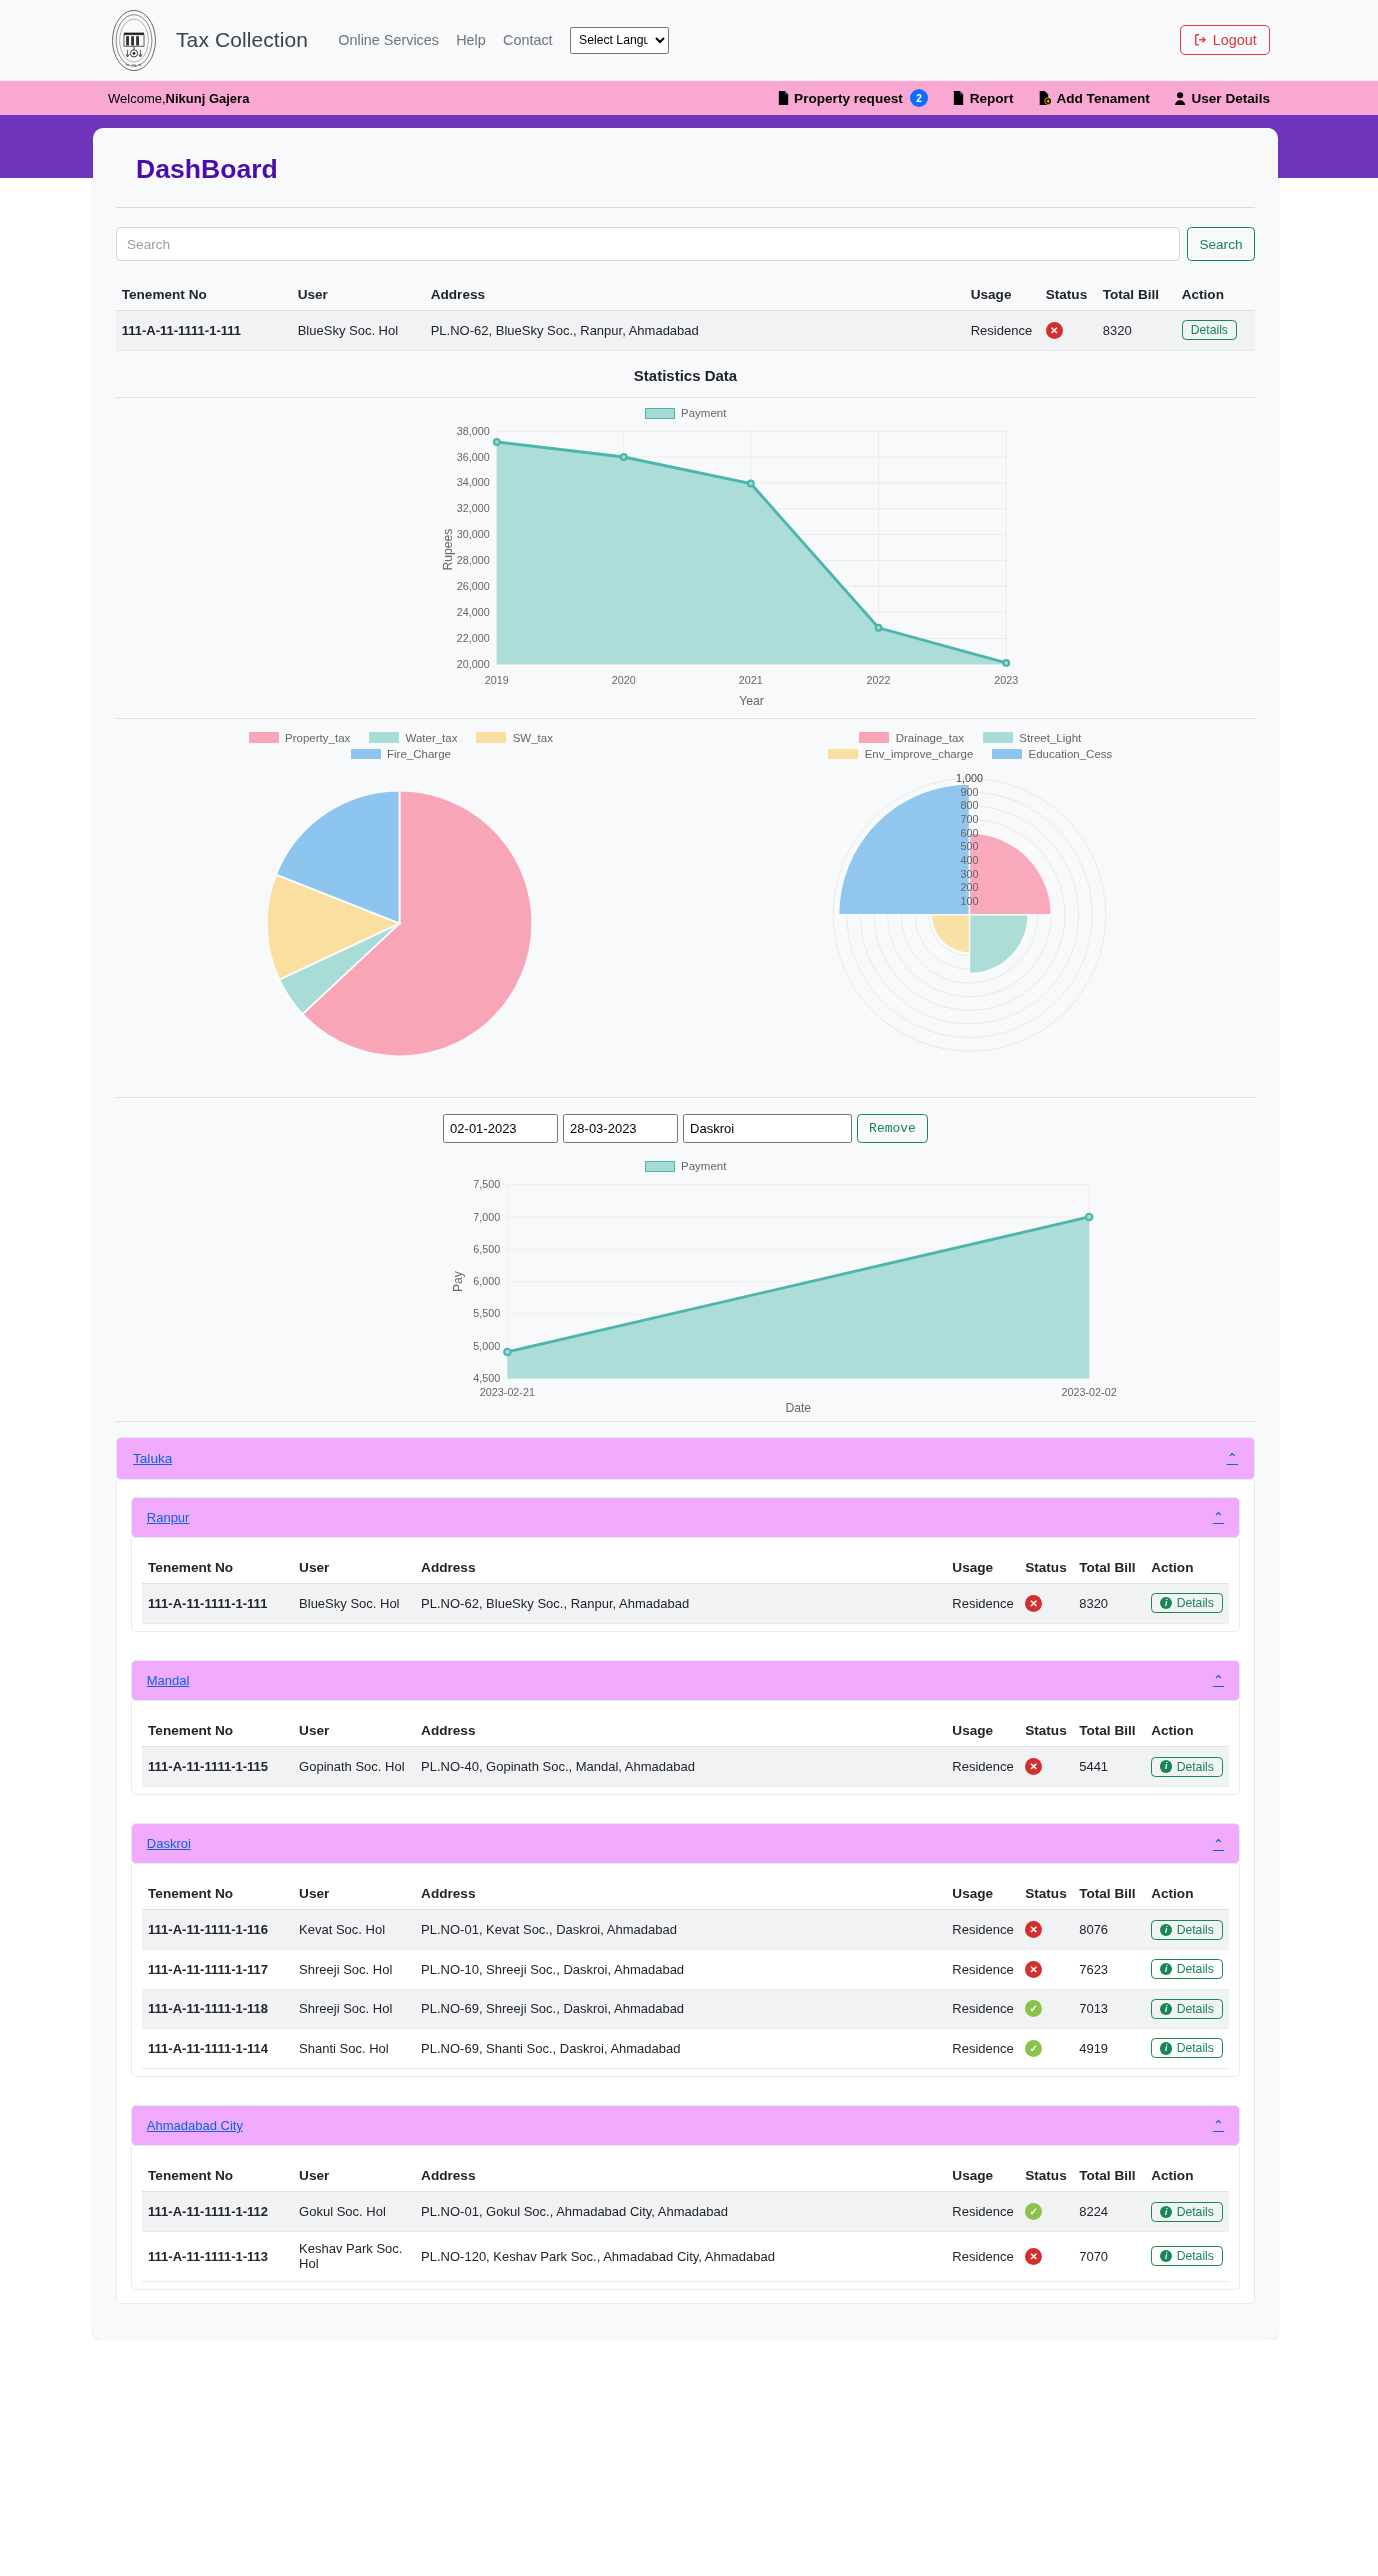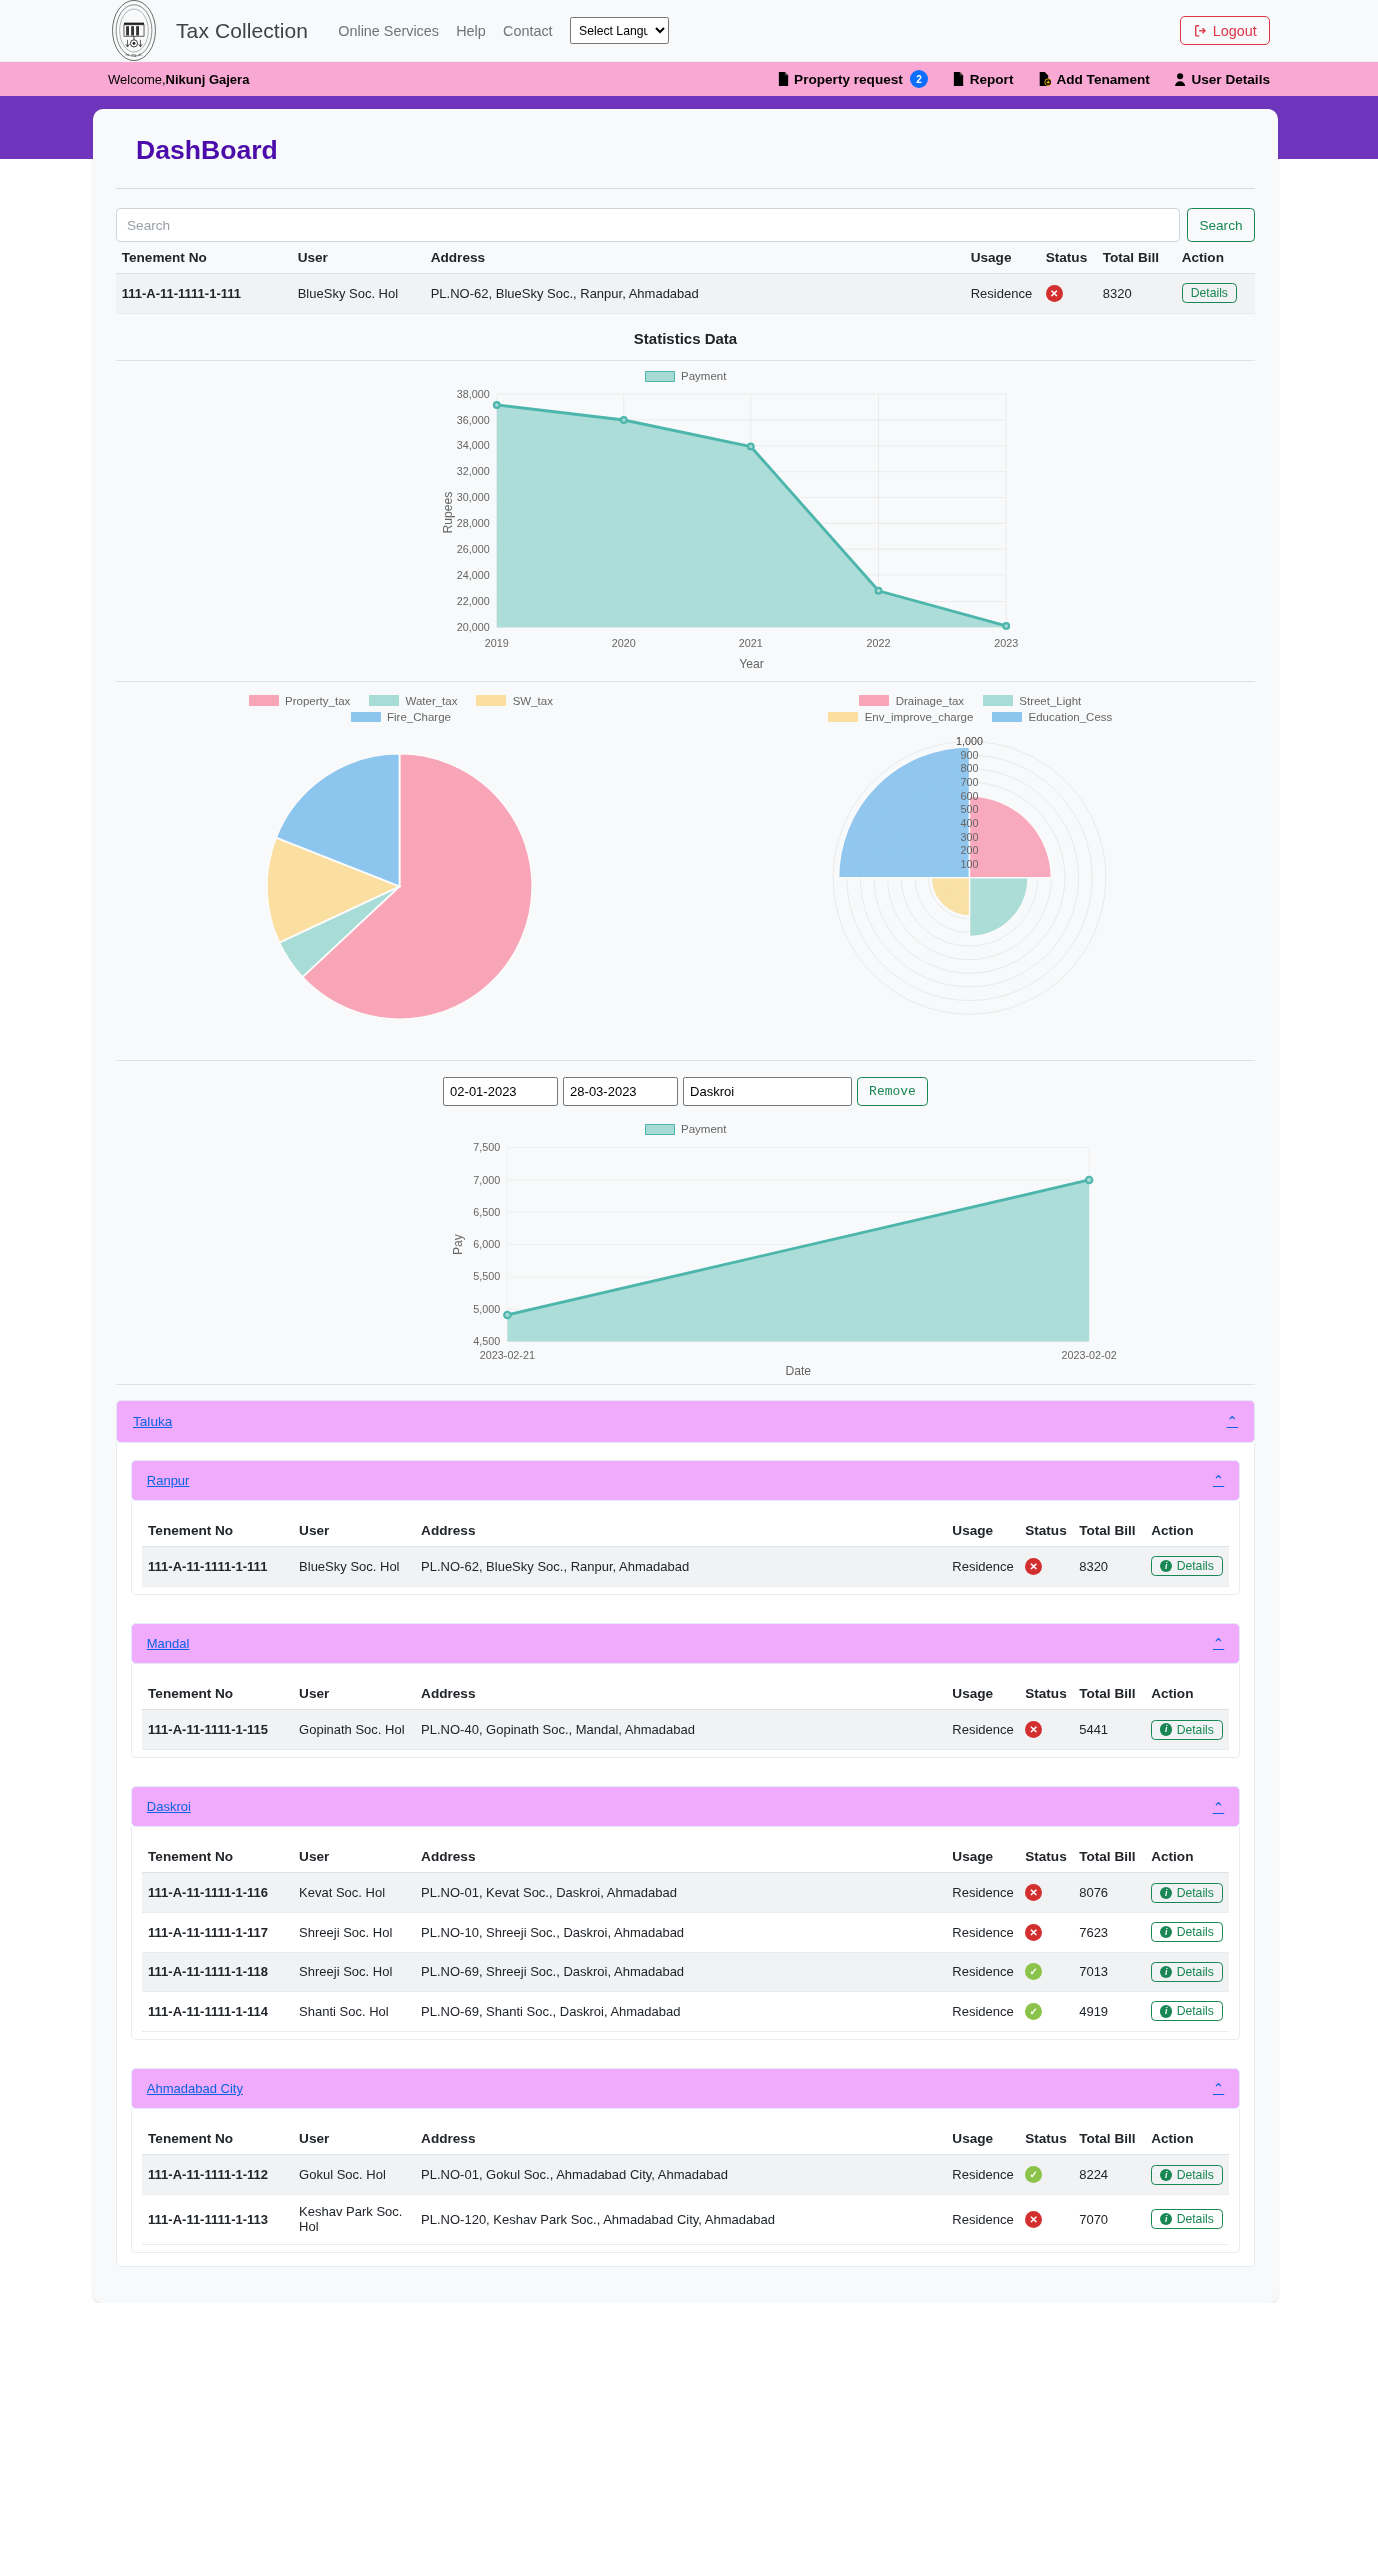--- a/index.html
+++ b/index.html
@@ -8,21 +8,21 @@
     width:1378px;
     font-family:"Liberation Sans", sans-serif;
     background:#ffffff;
     color:#212529;
     -webkit-font-smoothing:antialiased;
   }
 
   
   .topbar{
     background:#f8f9fa;
-    height:62px;
+    height:81px;
     display:flex;
     align-items:center;
     padding:0 108px 0 108px;
     border-bottom:0.7px solid #f1f1f1;
   }
   .brand-wrap{ display:flex; align-items:center; gap:16px; }
   .logo-emblem{
     width:52px; height:63px;
     display:block;
   }
@@ -103,21 +103,21 @@
     font-size:26.6px;
     font-weight:bold;
     color:#4b0cab;
     font-family:"Liberation Sans", sans-serif;
   }
   .divider{ height:0.7px; background:#d8dade; margin:0 23px;}
 
   .card-body{ padding:20px 23px 7.2px 23px;}
 
   
-  .search-row{ display:flex; gap:6.5px; align-items:stretch; }
+  .search-row{ display:flex; gap:6.5px; align-items:stretch; margin-bottom:18px;}
   .search-input{
     flex:1;
     border:0.7px solid #ced4da;
     border-radius:4.3px;
     background:#fff;
     font-size:13.6px;
     padding:8px 10px;
     color:#212529;
     font-family:"Liberation Sans", sans-serif;
     height:34px;

